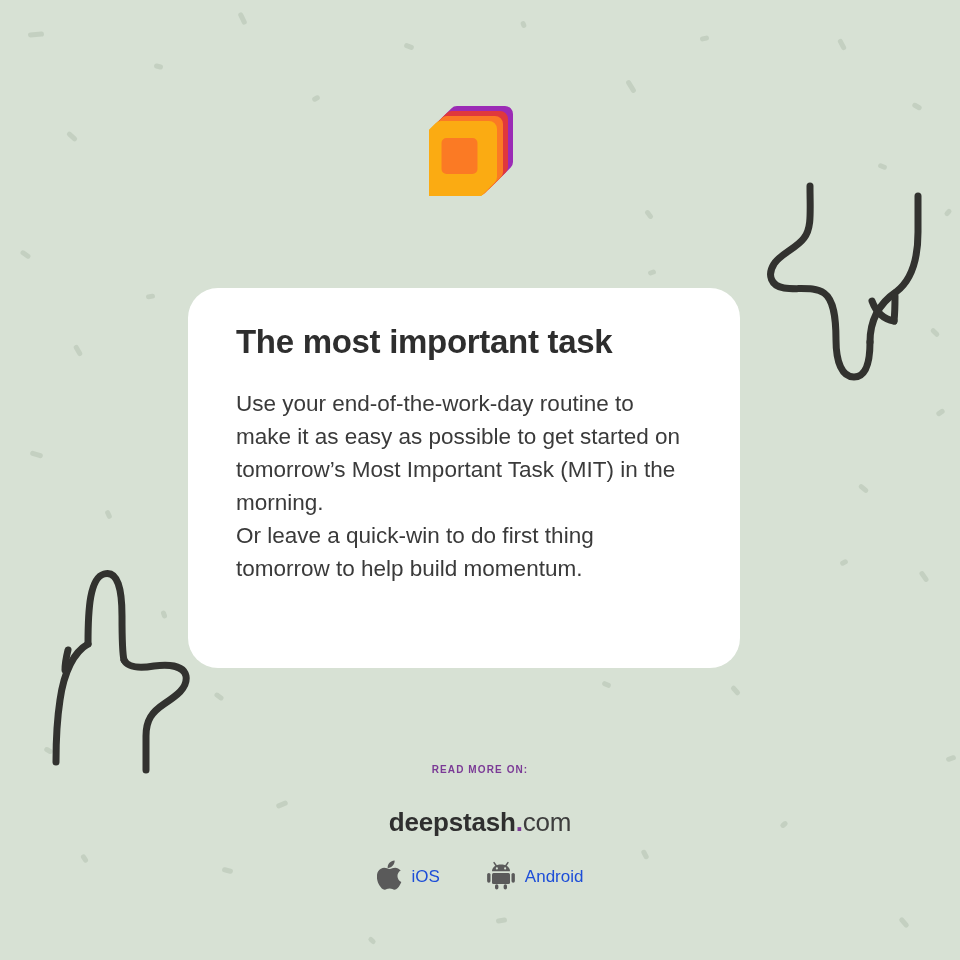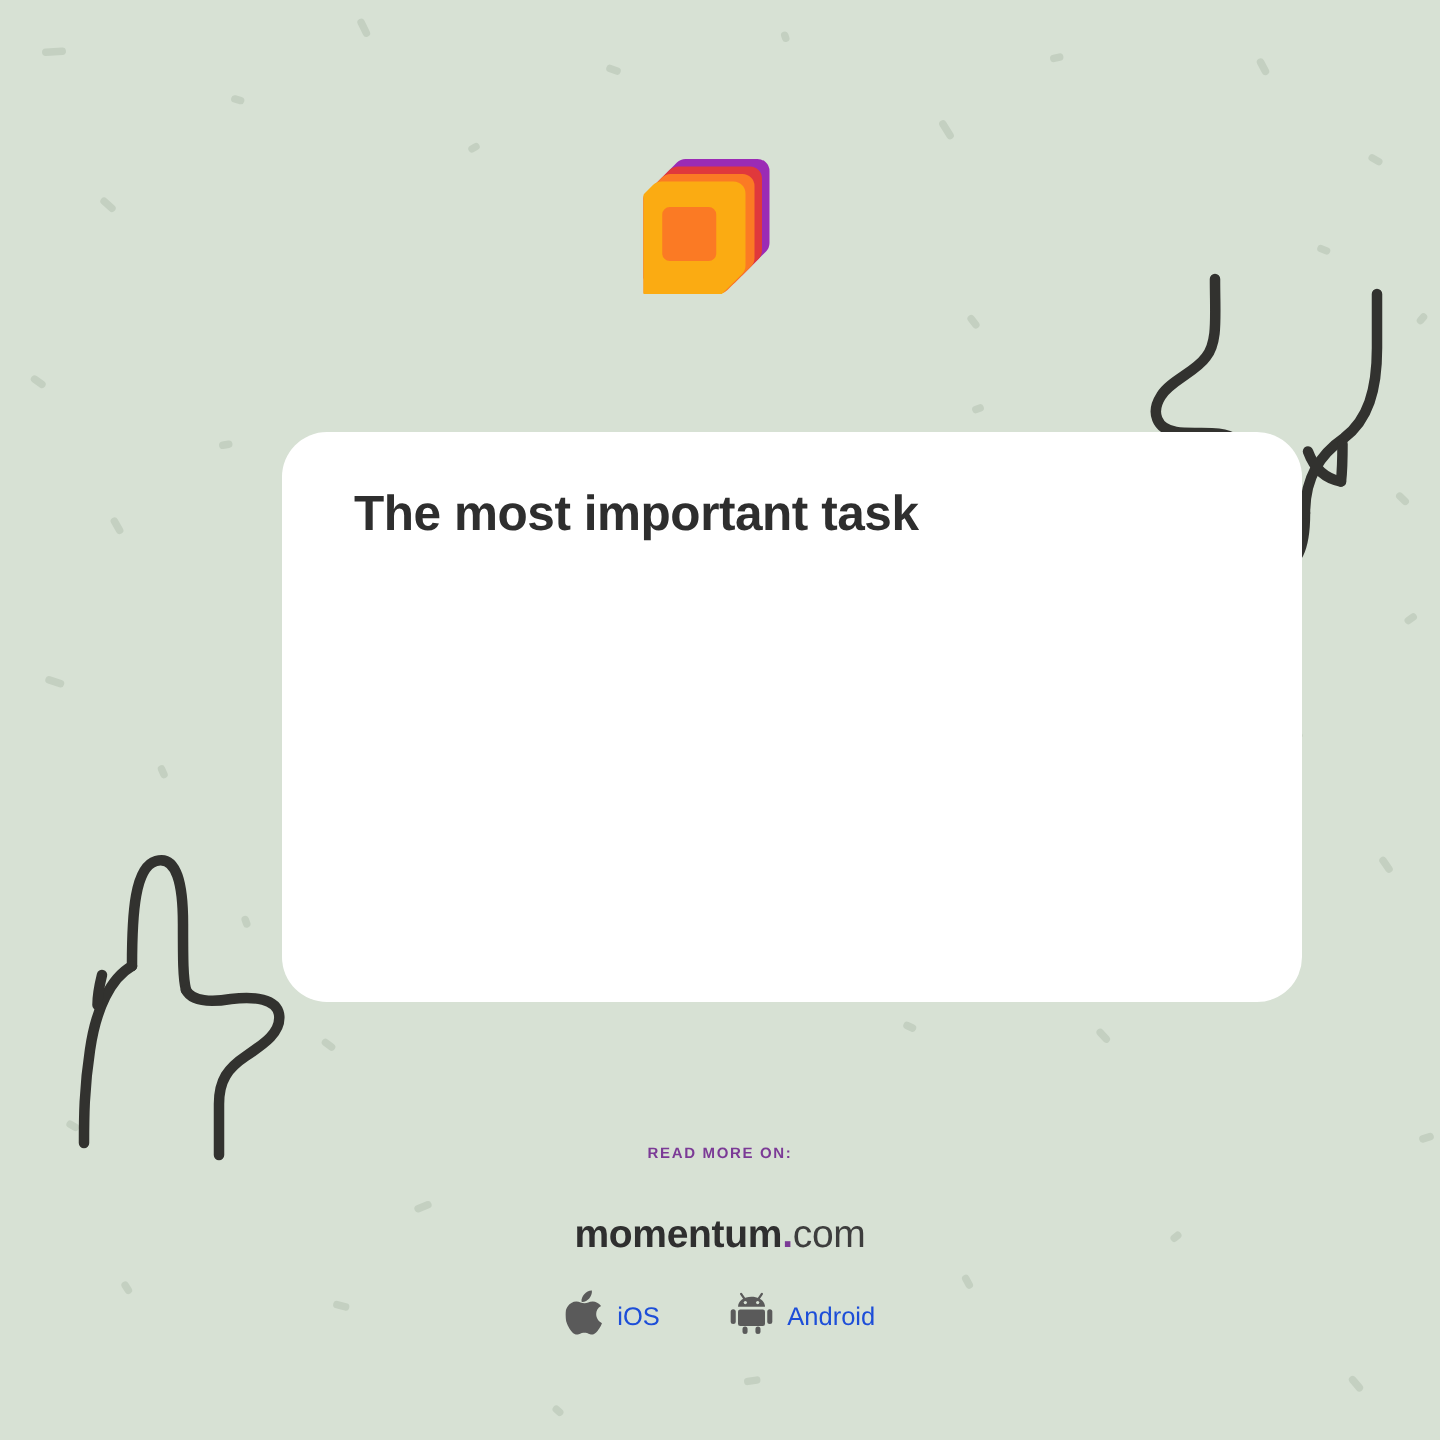--- a/index.html
+++ b/index.html
@@ -60,21 +60,21 @@
     left: 429px;
     width: 88px;
     height: 92px;
   }
 
   
   #idea-card {
     position: absolute;
     top: 288px;
     left: 188px;
-    width: 680px;
+    width: 552px;
     height: 380px;
     background: #ffffff;
     border-radius: 30px;
     box-sizing: border-box;
     padding: 36px 48px 30px 48px;
   }
   #card-title {
     margin: 0 0 26px 0;
     font-size: 33px;
     line-height: 1.12;
@@ -224,28 +224,30 @@
         <path d="M64 84 C64 48 66 18 80 14 C94 10 98 30 98 56 C98 80 98 92 100 100"></path>
         <path d="M100 100 C104 108 118 108 130 106 C146 104 160 106 162 116 C164 128 152 136 140 144 C128 152 122 160 122 176 C122 192 122 202 122 210"></path>
         <path d="M64 84 C50 92 40 112 36 140 C32 166 32 186 32 202"></path>
         <path d="M44 90 C42 98 41 104 41 110"></path>
       </g>
     </svg>
   </div>
 
   <div id="idea-card">
     <h1 id="card-title">The most important task</h1>
+    <p id="card-body">Use your end-of-the-work-day routine to make it as easy as possible to get started on tomorrow’s Most Important Task (MIT) in the morning.
+Or leave a quick-win to do first thing tomorrow to help build momentum.</p>
   </div>
 
   <div id="footer">
 
     <p id="read-more-label">READ MORE ON:</p>
 
     <div id="brand-wordmark">
-      <span id="brand-name">momentum</span><span id="brand-dot">.</span><span id="brand-tld">com</span>
+      <span id="brand-name">deepstash</span><span id="brand-dot">.</span><span id="brand-tld">com</span>
     </div>
 
     <div id="store-row">
 
       <div class="store-badge">
         <span class="store-glyph">
           <svg viewBox="0 0 26 30" width="26" height="30" aria-hidden="true">
             <path fill="#5a5a5a" d="M17.6 0.4c0.2 2-0.6 3.9-1.8 5.2-1.2 1.4-3.2 2.5-5.1 2.3-0.3-1.9 0.7-3.9 1.8-5.1C13.8 1.3 15.9 0.3 17.6 0.4Z"></path>
             <path fill="#5a5a5a" d="M24.3 22.1c-0.6 1.5-0.9 2.1-1.7 3.4-1.2 1.9-2.9 4.2-5 4.2-1.9 0-2.4-1.2-5-1.2-2.6 0-3.1 1.2-5 1.2-2.1 0-3.7-2.1-4.9-3.9C-0.6 20.6-0.9 14.5 1.2 11.3c1.5-2.3 3.8-3.6 6-3.6 2.2 0 3.6 1.2 5.5 1.2 1.8 0 2.9-1.2 5.5-1.2 1.9 0 4 1.1 5.5 2.9-4.8 2.6-4 9.5 0.6 11.5Z"></path>
           </svg>

